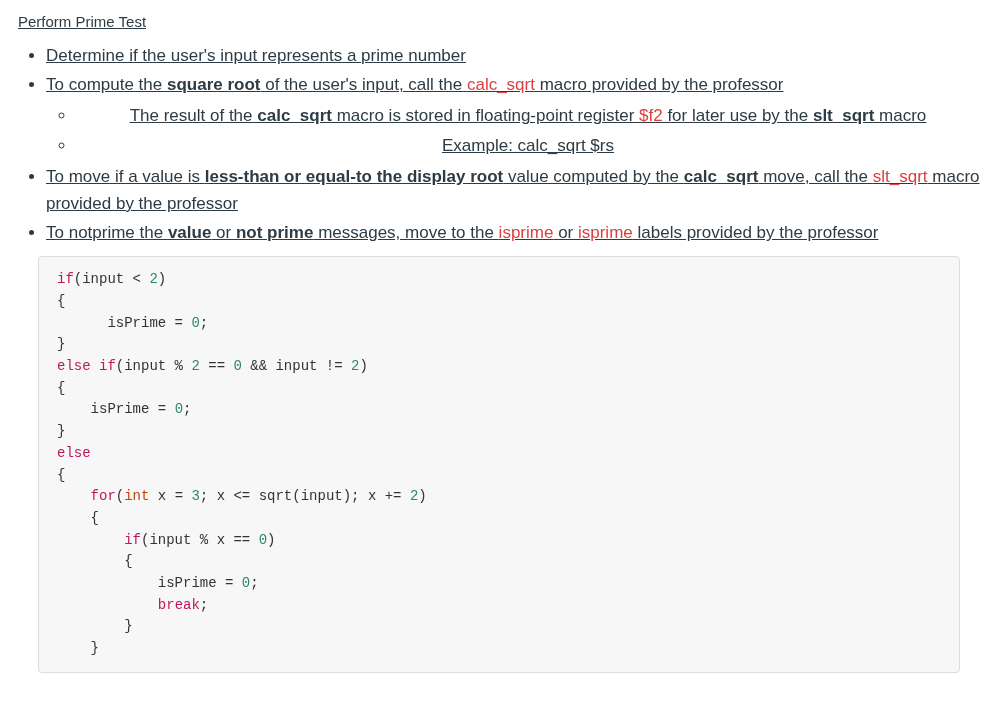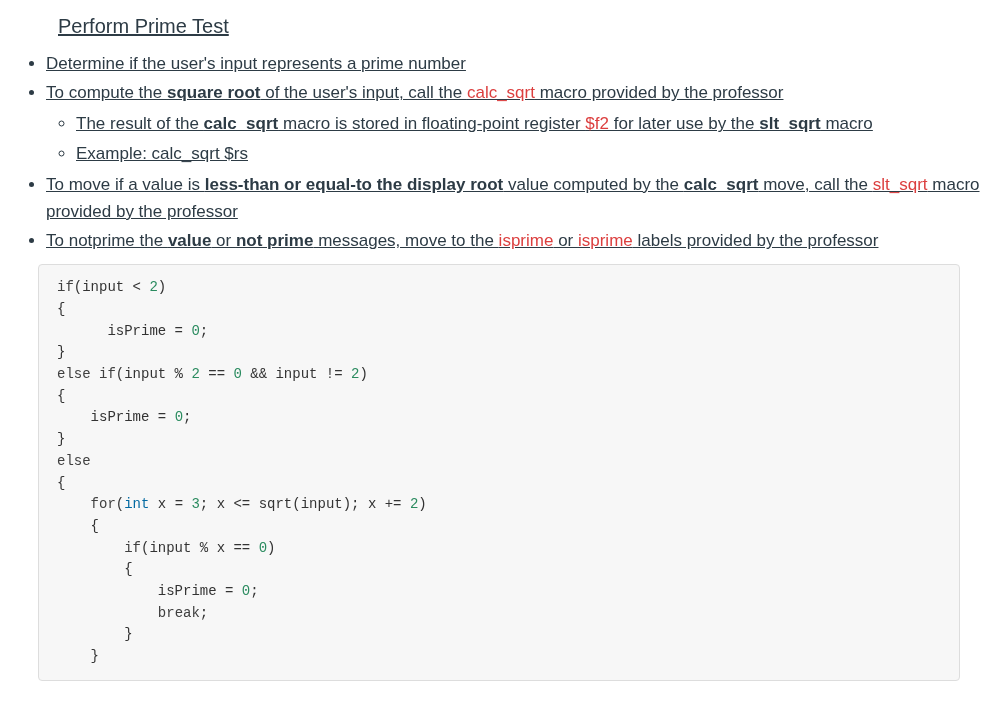--- a/index.html
+++ b/index.html
@@ -8,54 +8,54 @@
       margin: 0;
       padding: 10px 18px;
       font-size: 17px;
       line-height: 1.6;
       background: #fff;
       width: 998px;
       box-sizing: border-box;
     }
     .title {
       text-decoration: underline;
-      font-size: 20px;
+      font-size: 15px;
       margin-bottom: 8px;
-      margin-left: 40px;
     }
     ul {
       margin: 4px 0;
       padding-left: 28px;
     }
     ul ul {
       list-style-type: circle;
       padding-left: 30px;
+      text-align: center;
     }
     li {
       margin: 2px 0;
       text-decoration: underline;
     }
     .red { color: #dc3f3f; }
     .bold { font-weight: 700; }
     .codeblock {
       background: #f7f7f7;
       border: 1px solid #ddd;
       border-radius: 4px;
       padding: 12px 18px;
       margin: 10px 20px 8px 20px;
       font-family: Consolas, Menlo, Monaco, "Courier New", monospace;
       font-size: 14px;
       line-height: 1.55;
       white-space: pre;
       overflow-x: auto;
       color: #333;
     }
-    .codeblock .kw { color: #404040; }
+    .codeblock .kw { color: #be185d; }
     .codeblock .num { color: #2a8b5f; }
-    .codeblock .type { color: #0369a1; }
+    .codeblock .type { color: #c2410c; }
   </style>
 </head>
 <body>
 
 <div class="title">Perform Prime Test</div>
 
 <ul>
   <li>Determine if the user's input represents a prime number</li>
 
   <li>

